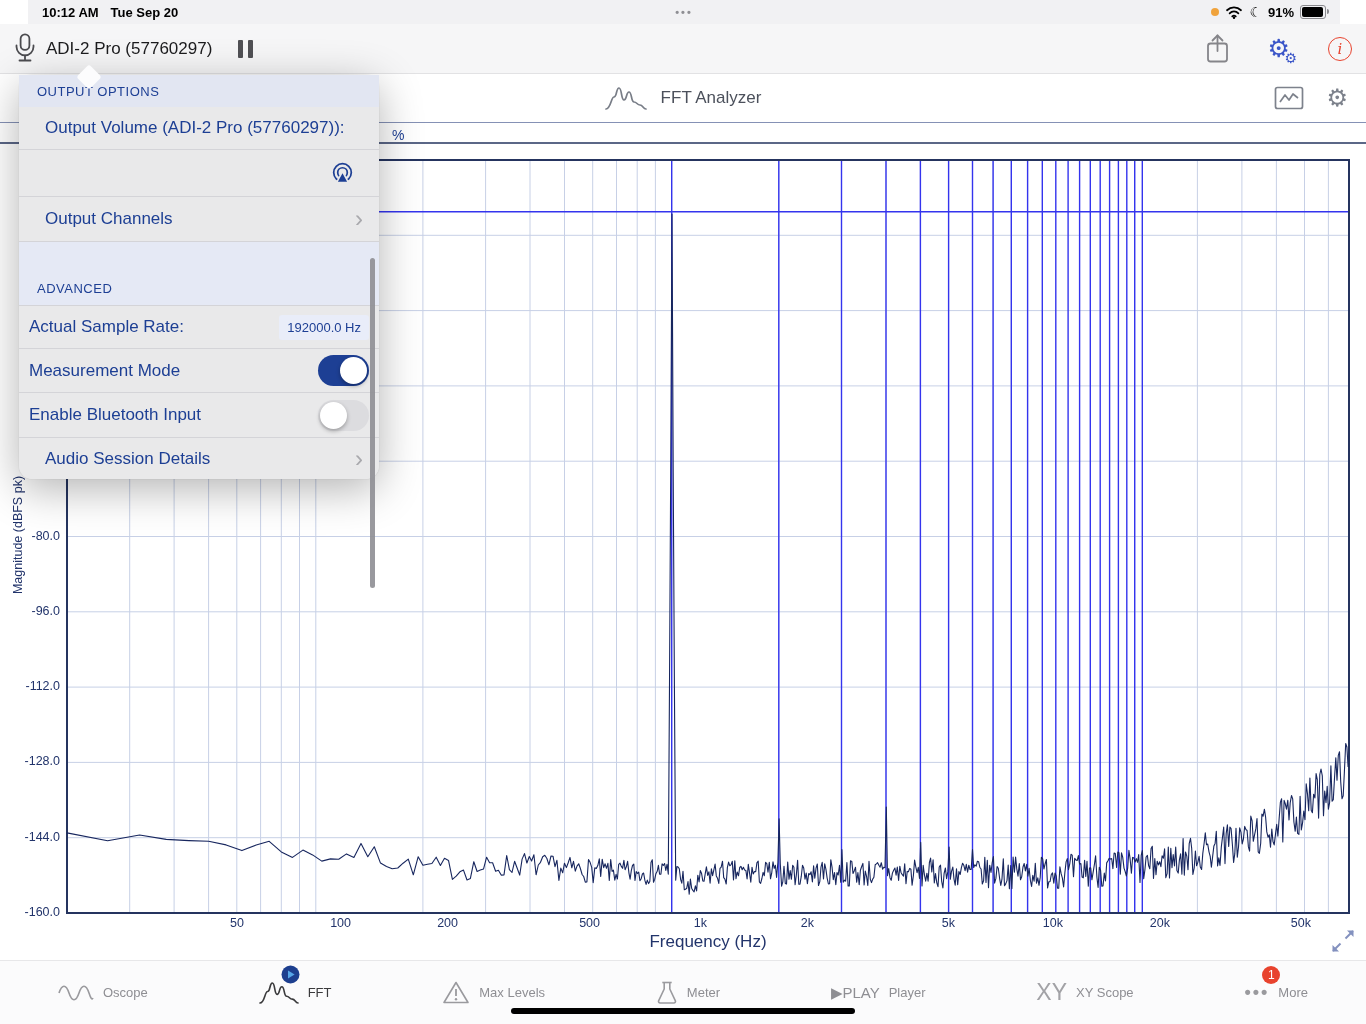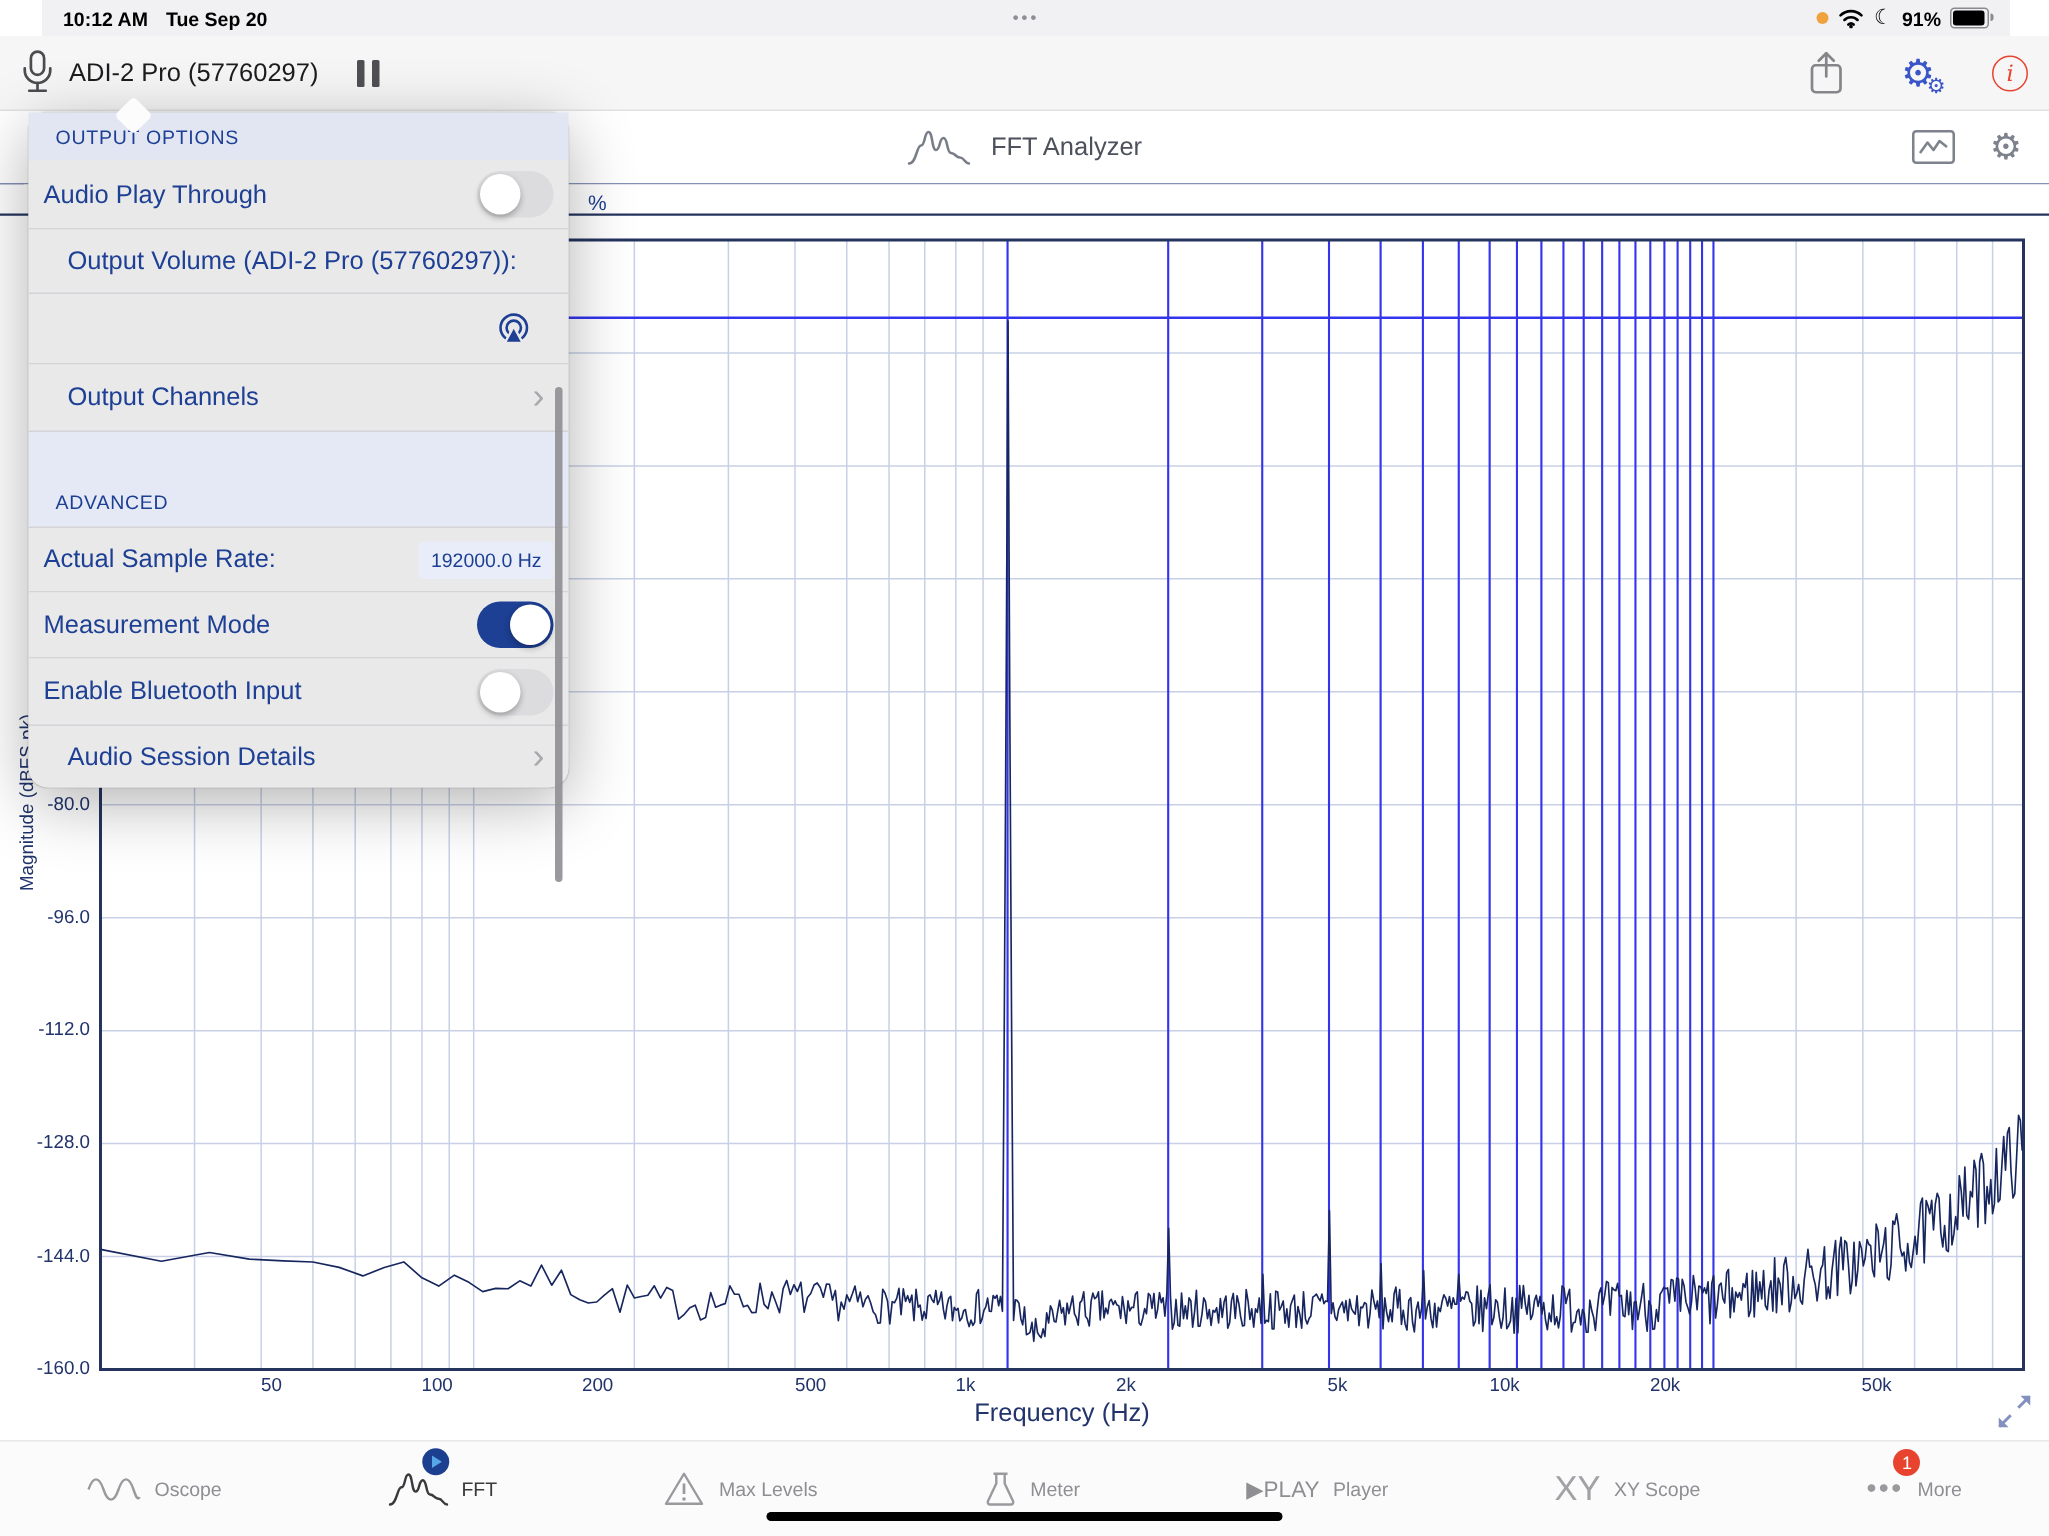--- a/index.html
+++ b/index.html
@@ -34,21 +34,21 @@
   #analyzer-bar-right{position:absolute;right:18px;top:0;height:100%;display:flex;align-items:center;gap:22px;}
   .gear-gray{color:#7d828c;font-size:24px;font-family:"DejaVu Sans",sans-serif;}
   
   #strip{left:16px;top:123px;width:1366px;height:20px;background:#fff;}
   #strip-left{position:absolute;left:5px;top:3px;font-size:15px;font-weight:700;color:#1d3f94;}
   #strip-right{position:absolute;left:376px;top:4px;font-size:14px;color:#1d3f94;}
   
   #chart-layer{left:0;top:0;width:1366px;height:1024px;pointer-events:none;}
   .tick-label{position:absolute;font-size:12.5px;color:#22346b;}
   .ytick{width:60px;text-align:right;}
-  .xtick{width:70px;text-align:left;}
+  .xtick{width:70px;text-align:right;}
   #ylabel{left:-52px;top:528px;width:140px;text-align:center;font-size:12.5px;color:#22346b;
           transform:rotate(-90deg);transform-origin:center;}
   #xlabel{left:643px;top:932px;width:130px;text-align:center;font-size:17px;color:#22346b;}
   
   #popover{left:19px;top:75px;width:360px;background:#e9e9ea;border-radius:13px;z-index:20;
            box-shadow:0 10px 44px rgba(0,0,0,.30), 0 0 1px rgba(0,0,0,.25);}
   #popover-arrow{position:absolute;left:61px;top:-7px;width:18px;height:18px;background:#fcfcfd;transform:rotate(45deg);border-radius:3px;}
   #popover-title{height:52px;line-height:52px;text-align:center;font-size:17px;font-weight:700;color:#1d3f94;
                  background:#fcfcfd;border-radius:13px 13px 0 0;border-bottom:1px solid #d9d9dd;position:relative;}
   .sec-header{height:32px;background:#e2e6f2;color:#1d3f94;font-size:13px;letter-spacing:.5px;
@@ -265,26 +265,20 @@
       <line x1="10.5" y1="15.5" x2="3" y2="23"></line>
         <path d="M2.5 17 v6.5 h6.5 z" stroke="none"></path>
     </g>
   </svg>
 </div>
 
 <div id="popover" class="abs">
   <div id="popover-arrow"></div>
   <div class="sec-header">OUTPUT OPTIONS</div>
 
-  <div class="prow" style="height:46px;">
-    <span class="lbl">Audio Play Through</span>
-    <span class="toggle off">
-        <span class="knob"></span>
-      </span>
-  </div>
 
   <div class="prow pad2" style="height:43px;">
     <span class="lbl">Output Volume (ADI-2 Pro (57760297)):</span>
   </div>
 
   <div class="prow" style="height:47px;">
     <svg style="margin-left:auto;margin-right:14px;" width="25" height="23" viewBox="0 0 26 24">
       <g fill="none" stroke="#1d3f94" stroke-width="1.8">
         <circle cx="13" cy="11" r="9.2"></circle>
           <circle cx="13" cy="11" r="5"></circle>

